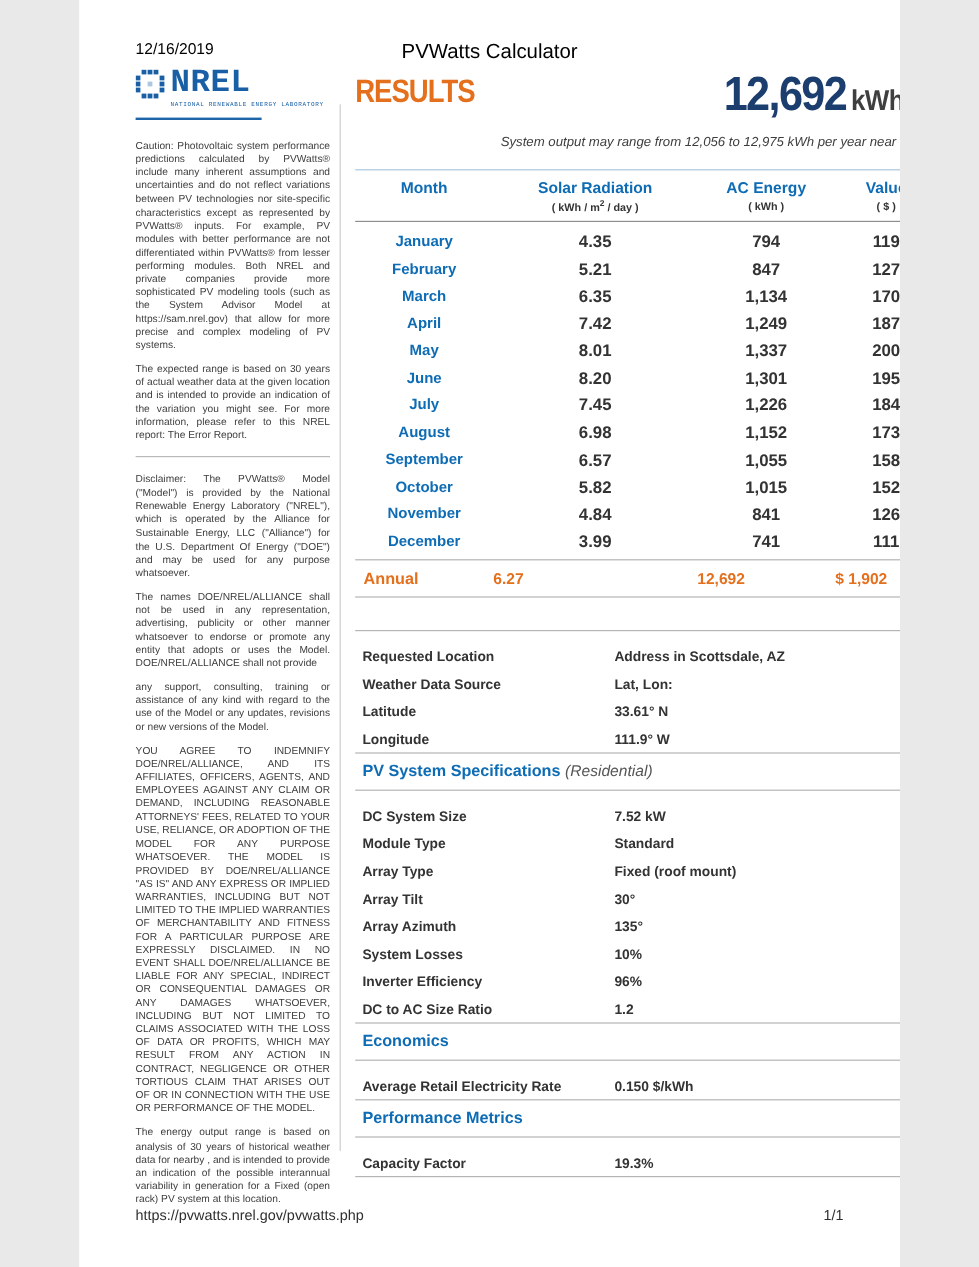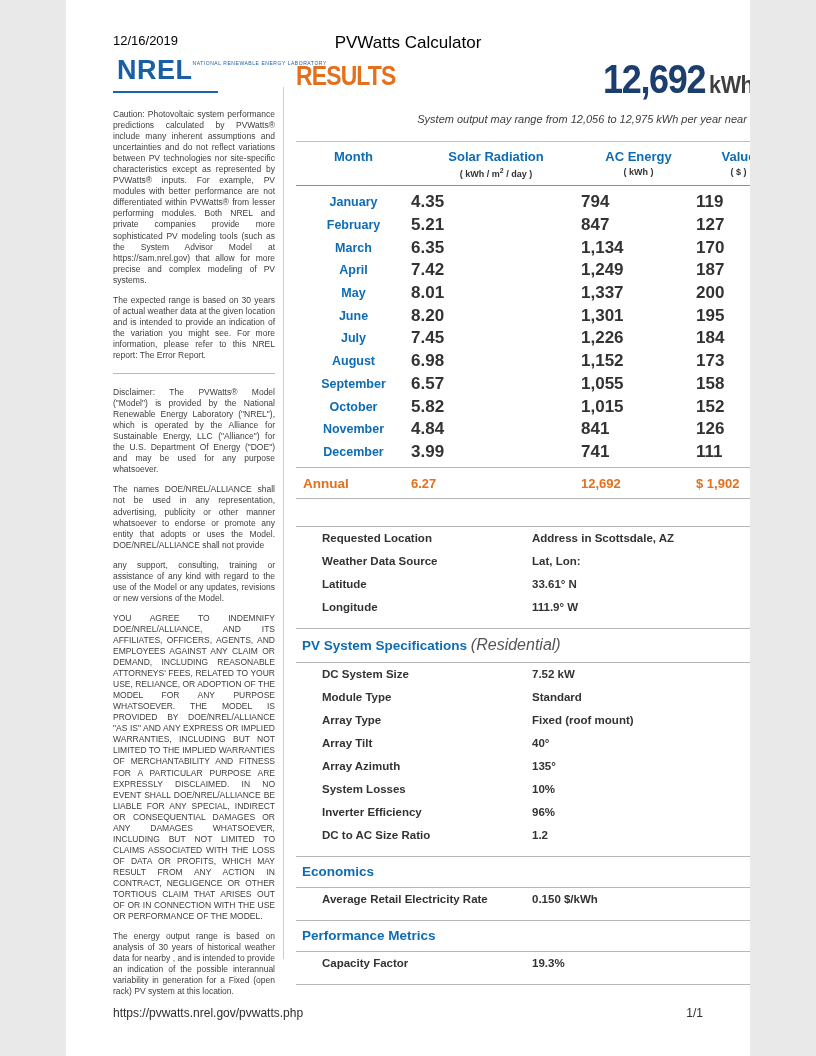--- a/index.html
+++ b/index.html
@@ -10,21 +10,21 @@
     margin:0 auto;
   }
   
   .print-date { position:absolute; top:33px; left:47px; font-size:13px; color:#000; }
   .print-title { position:absolute; top:33px; left:0; width:100%; text-align:center; font-size:17px; color:#000; }
   .footer-url { position:absolute; top:1006px; left:47px; font-size:12px; color:#2e2e2e; }
   .footer-page { position:absolute; top:1006px; right:47px; font-size:12px; color:#2e2e2e; }
   
   .sidebar { position:absolute; left:47px; top:58px; width:162px; }
   .logo { display:flex; align-items:flex-start; gap:4px; }
-  .logo-text-wrap { display:flex; flex-direction:row; }
+  .logo-text-wrap { display:flex; flex-direction:column;font-family:Liberation Mono, monospace; }
   .logo-word { font-size:27px; font-weight:700; color:#185FA5; letter-spacing:0.5px; line-height:0.9; }
   .logo-tag { font-size:5px; color:#185FA5; letter-spacing:0.55px; margin-top:2px; white-space:nowrap; }
   .logo-rule { width:105px; height:2px; background:#1B65A8; margin-top:8px; margin-bottom:16px; }
   .sidebar p { font-size:8.5px; line-height:1.3; text-align:justify; color:#3d3d3d; margin-bottom:9px; }
   .side-rule { border:0; border-top:1px solid #b9b9b9; margin:12px 0 13px; }
   
   .vdivider { position:absolute; left:217px; top:87px; width:1px; height:872px; background:#cccccc; }
   
   .main { position:absolute; left:230px; top:55px; width:515px; }
   .results-head { display:flex; justify-content:space-between; align-items:flex-start; min-height:48px; }
@@ -41,30 +41,30 @@
   .tline-gray { border-top:1px solid #b5b5b5; }
   .grid4 { display:grid; grid-template-columns:115px 170px 115px 85px; padding-right:30px; }
   .header-row { padding-top:7px; padding-bottom:6px; }
   .hcell { text-align:center; }
   .hlabel { color:#0E6CB5; font-weight:700; font-size:13px; }
   .hunit { font-size:9px; font-weight:700; color:#333; margin-top:3px; min-height:11px; }
   .hunit sup { font-size:7px; }
   .mrows { padding-top:5px; padding-bottom:4px; }
   .mrow { height:22.7px; align-items:center; }
   .mrow .c0 { text-align:center; color:#0E6CB5; font-weight:700; font-size:12.5px; }
-  .mrow .c { text-align:left; color:#333; font-weight:700; font-size:17px; }
+  .mrow .c { text-align:center; color:#333; font-weight:700; font-size:14px; }
   .annual-row { height:30px; align-items:center; }
   .annual-row .c0 { text-align:left; padding-left:7px; color:#E4701E; font-weight:700; font-size:13.5px; }
   .annual-row .c { color:#E4701E; font-weight:700; font-size:13px; }
   
   .sections { margin-top:27px; }
   .section-title { color:#0E6CB5; font-weight:700; font-size:13.5px; padding:7px 0 8px 6px; }
-  .section-sub { color:#555; font-style:italic; font-weight:400; font-size:16px; }
+  .section-sub { color:#555; font-style:italic; font-weight:400; font-size:13px; }
   .srows { padding:5px 0 4px; }
-  .srow { display:flex; height:23px; align-items:flex-start; padding-left:6px;margin-left:20px; }
+  .srow { display:flex; height:23px; align-items:flex-end; padding-left:6px; }
   .srow .lbl { width:210px; font-weight:700; font-size:11.5px; color:#333; }
   .srow .val { font-weight:700; font-size:11.5px; color:#333; }
 </style>
 </head>
 <body>
 
 <div class="page">
 
   <div class="print-date">12/16/2019</div>
   <div class="print-title">PVWatts Calculator</div>
@@ -260,21 +260,21 @@
           <div class="srow">
               <div class="lbl">Module Type</div>
               <div class="val">Standard</div>
             </div>
           <div class="srow">
               <div class="lbl">Array Type</div>
               <div class="val">Fixed (roof mount)</div>
             </div>
           <div class="srow">
               <div class="lbl">Array Tilt</div>
-              <div class="val">40°</div>
+              <div class="val">30°</div>
             </div>
           <div class="srow">
               <div class="lbl">Array Azimuth</div>
               <div class="val">135°</div>
             </div>
           <div class="srow">
               <div class="lbl">System Losses</div>
               <div class="val">10%</div>
             </div>
           <div class="srow">

